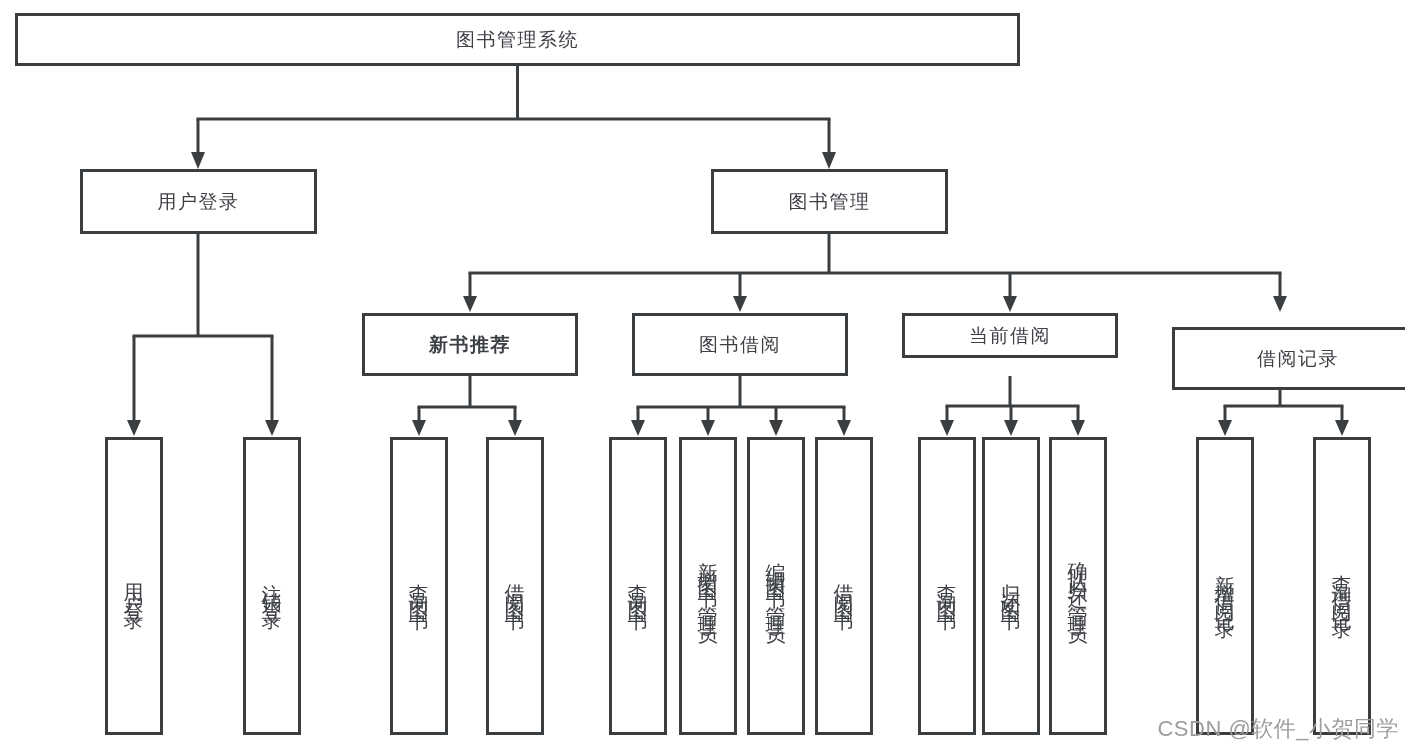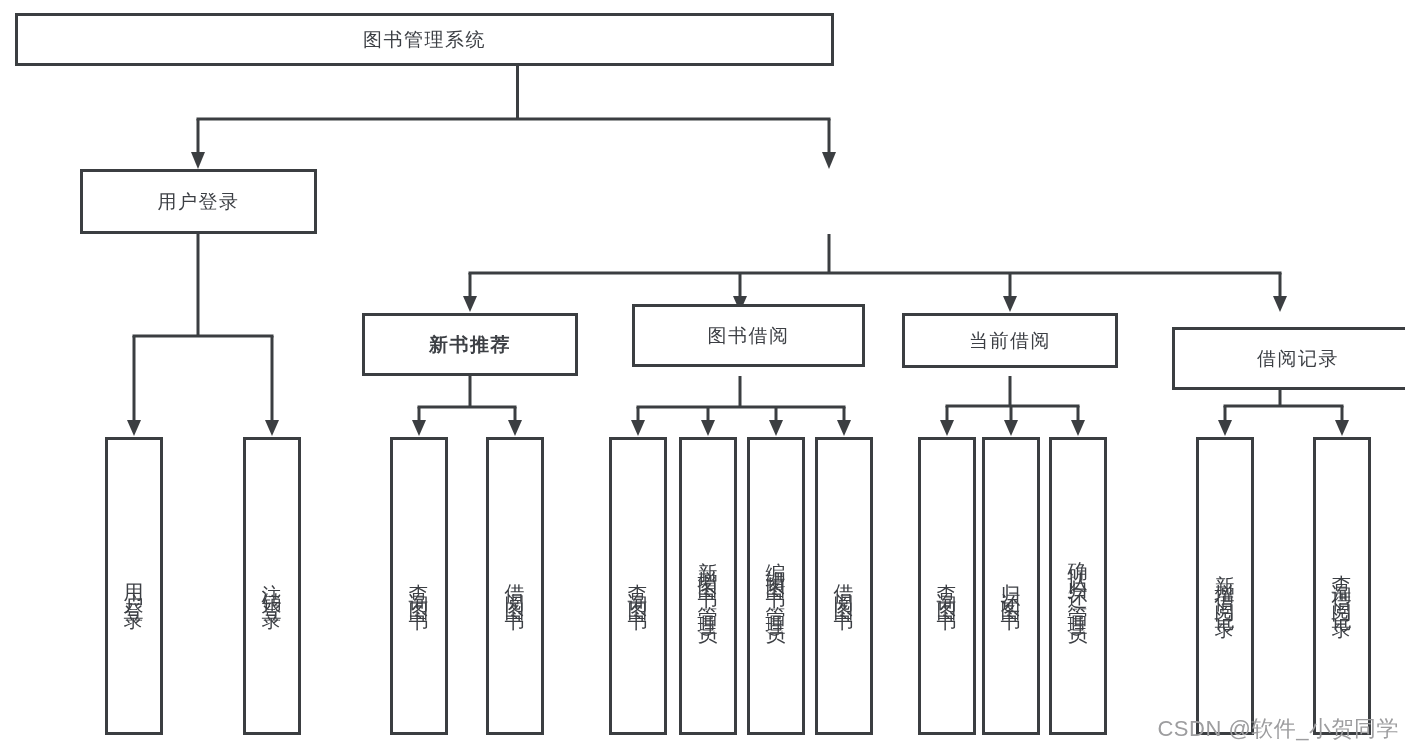--- a/index.html
+++ b/index.html
@@ -119,35 +119,38 @@
       <polygon points="769,420 783,420 776,436"></polygon>
       <polygon points="837,420 851,420 844,436"></polygon>
       <polygon points="940,420 954,420 947,436"></polygon>
       <polygon points="1004,420 1018,420 1011,436"></polygon>
       <polygon points="1071,420 1085,420 1078,436"></polygon>
       <polygon points="1218,420 1232,420 1225,436"></polygon>
       <polygon points="1335,420 1349,420 1342,436"></polygon>
     </g>
   </svg>
 
-  <div class="box h-box" style="left:15px; top:13px; width:819px; height:53px;">
+  <div class="box h-box" style="left:15px; top:13px; width:1005px; height:53px;">
     <span>图书管理系统</span>
   </div>
 
   <div class="box h-box" style="left:80px; top:169px; width:237px; height:65px;">
     <span>用户登录</span>
   </div>
+  <div class="box h-box" style="left:711px; top:169px; width:237px; height:65px;">
+    <span>图书管理</span>
+  </div>
 
   <div class="box h-box" style="left:362px; top:313px; width:216px; height:63px;font-weight:bold;">
     <span>新书推荐</span>
   </div>
-  <div class="box h-box" style="left:632px; top:304px; width:233px; height:63px;">
+  <div class="box h-box" style="left:632px; top:313px; width:216px; height:63px;">
     <span>图书借阅</span>
   </div>
-  <div class="box h-box" style="left:902px; top:313px; width:216px; height:55px;">
+  <div class="box h-box" style="left:902px; top:313px; width:216px; height:45px;">
     <span>当前借阅</span>
   </div>
   <div class="box h-box" style="left:1172px; top:327px; width:252px; height:63px;">
     <span>借阅记录</span>
   </div>
 
   <div class="box v-box" style="left:105px; top:437px; width:58px; height:298px;">
     <span class="v-text">用户登录</span>
   </div>
   <div class="box v-box" style="left:243px; top:437px; width:58px; height:298px;">

